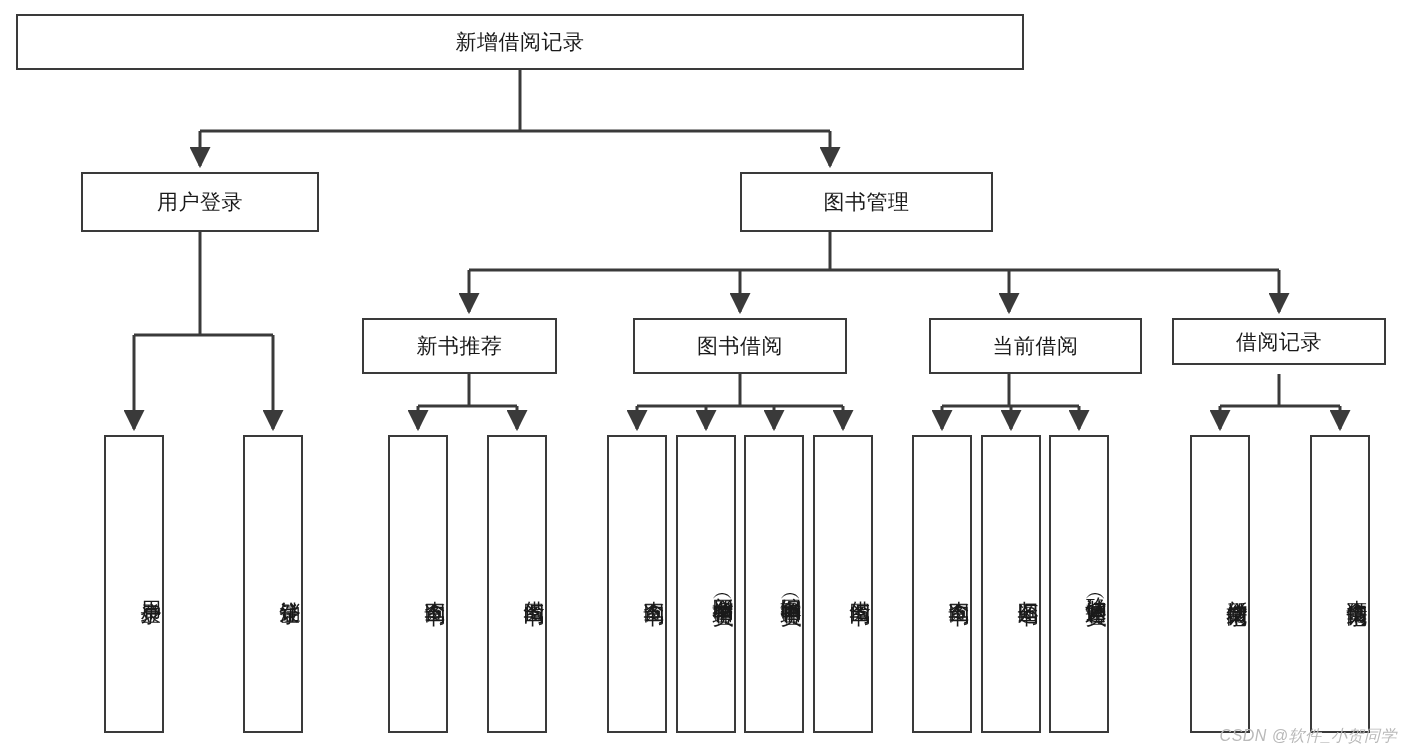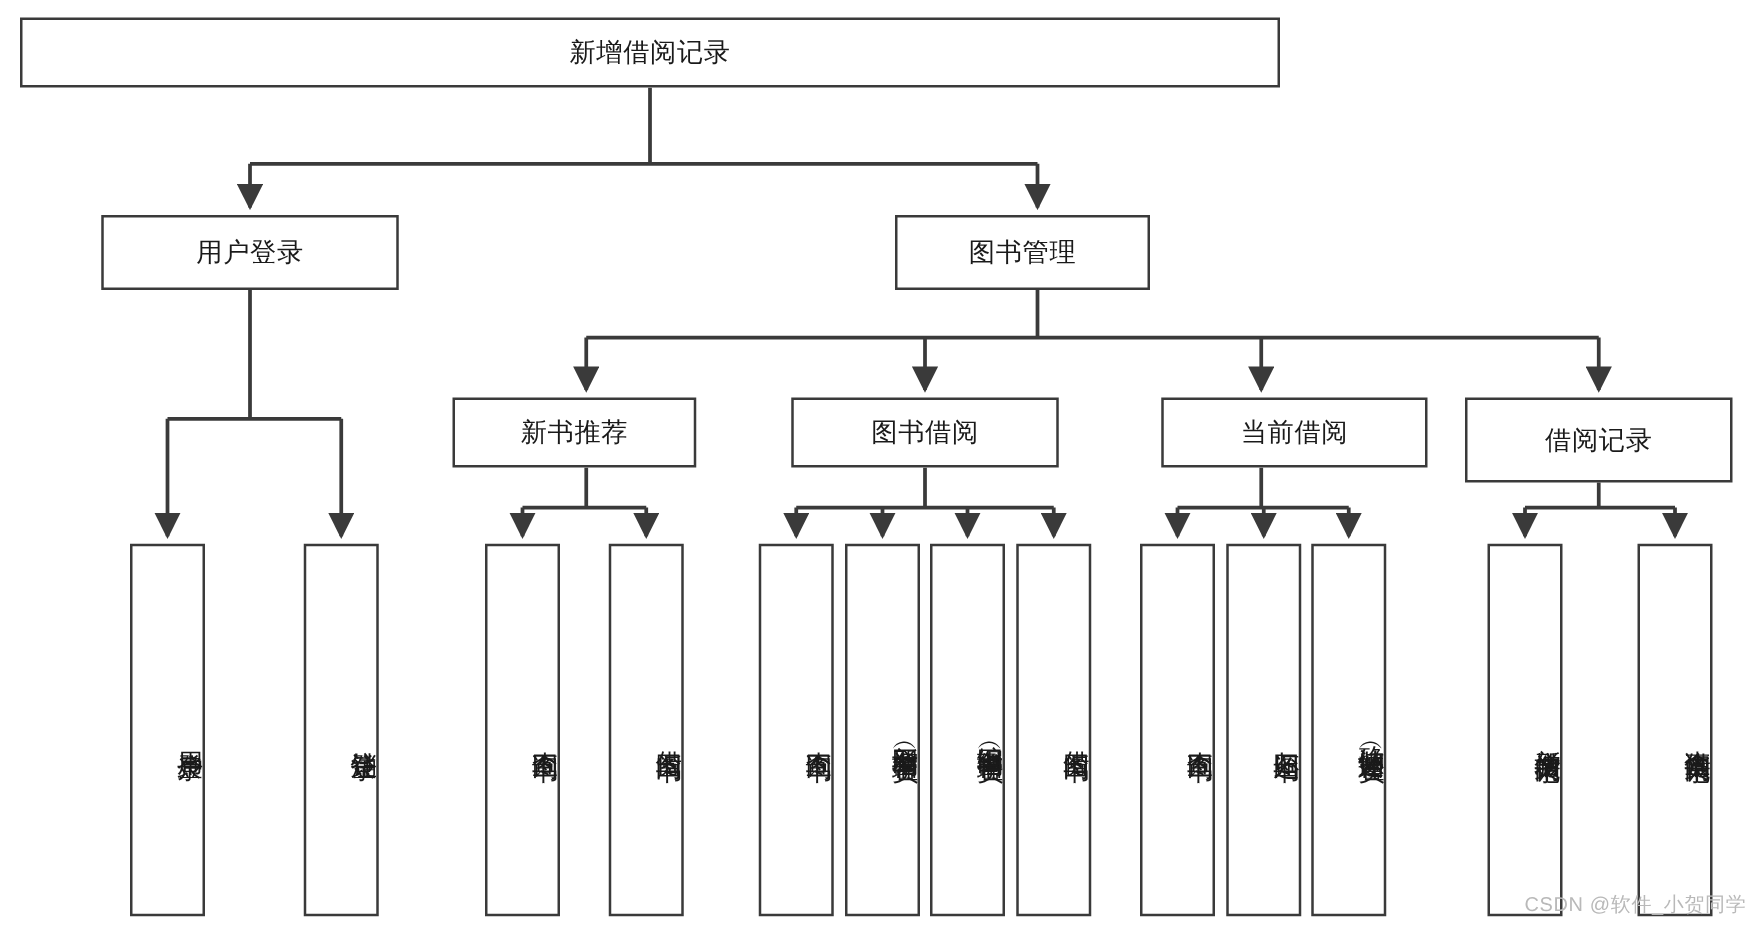--- a/index.html
+++ b/index.html
@@ -51,25 +51,26 @@
   }
   .node.vert .vlabel {
     writing-mode: vertical-rl;
     text-orientation: upright;
     white-space: nowrap;
     letter-spacing: 1.5px;
   }
   .watermark {
     position: absolute;
     right: 8px;
-    bottom: 12px;
+    bottom: 0;
     font-size: 16px;
     color: #b9b9b9;
     white-space: nowrap;
     letter-spacing: 0.5px;
+    font-style: italic;
   }
 </style>
 </head>
 <body>
 
 <div id="canvas">
 
   <svg class="connectors" viewBox="0 0 1405 747" xmlns="http://www.w3.org/2000/svg">
     <defs>
       <marker id="arrow" viewBox="0 0 10 10" refX="9" refY="5" markerWidth="7" markerHeight="7" orient="auto-start-reverse">
@@ -120,34 +121,34 @@
     </g>
   </svg>
 
   <div class="node horiz" style="left:16px; top:14px; width:1008px; height:56px;">
     <span>新增借阅记录</span>
   </div>
 
   <div class="node horiz" style="left:81px; top:172px; width:238px; height:60px;">
     <span>用户登录</span>
   </div>
-  <div class="node horiz" style="left:716px; top:172px; width:204px; height:60px;">
+  <div class="node horiz" style="left:740px; top:172px; width:253px; height:60px;">
     <span>图书管理</span>
   </div>
 
   <div class="node horiz" style="left:362px; top:318px; width:195px; height:56px;">
     <span>新书推荐</span>
   </div>
   <div class="node horiz" style="left:633px; top:318px; width:214px; height:56px;">
     <span>图书借阅</span>
   </div>
   <div class="node horiz" style="left:903px; top:318px; width:213px; height:56px;margin-left:26px;">
     <span>当前借阅</span>
   </div>
-  <div class="node horiz" style="left:1172px; top:318px; width:214px; height:68px;">
+  <div class="node horiz" style="left:1172px; top:318px; width:214px; height:47px;">
     <span>借阅记录</span>
   </div>
 
   <div class="node vert" style="left:104px; top:435px; width:60px; height:298px;">
     <span class="vlabel">用户登录</span>
   </div>
   <div class="node vert" style="left:243px; top:435px; width:60px; height:298px;">
     <span class="vlabel">注销登录</span>
   </div>
   <div class="node vert" style="left:388px; top:435px; width:60px; height:298px;">

